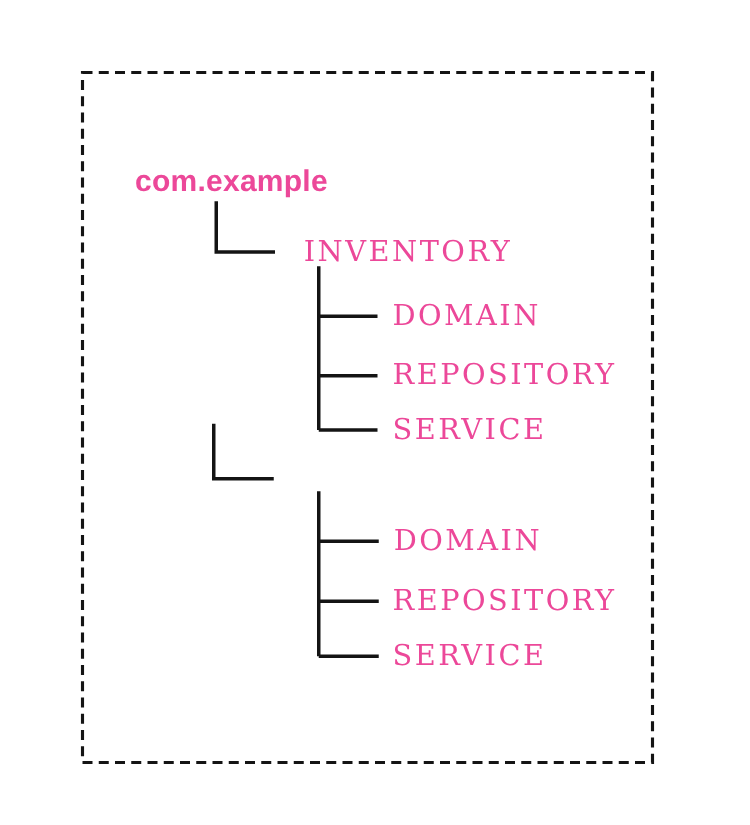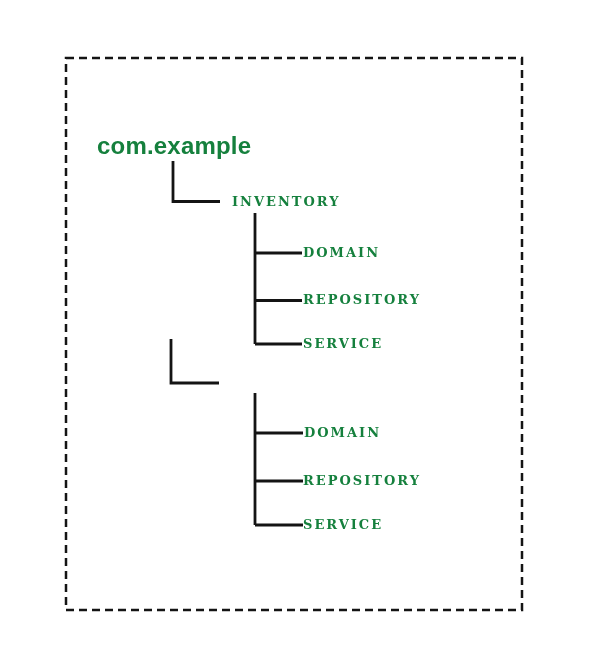--- a/index.html
+++ b/index.html
@@ -18,34 +18,35 @@
   }
   .lines {
     position: absolute;
     left: 0;
     top: 0;
     width: 600px;
     height: 660px;
   }
   .label {
     position: absolute;
-    color: #15803d;
+    color: #ec4899;
     white-space: nowrap;
+    margin-left: 11px;
   }
   .root-label {
     font-family: "Liberation Sans", "DejaVu Sans", sans-serif;
     font-weight: 700;
     font-size: 24px;
     line-height: 28px;
     letter-spacing: 0.2px;
   }
   .pkg-label {
     font-family: "DejaVu Serif", "Liberation Serif", serif;
-    font-weight: 700;
-    font-size: 13px;
+    font-weight: 400;
+    font-size: 23px;
     line-height: 24px;
     letter-spacing: 2px;
   }
 </style>
 </head>
 <body>
 
 <div class="canvas">
 
   <svg class="lines" viewBox="0 0 600 660" xmlns="http://www.w3.org/2000/svg">

